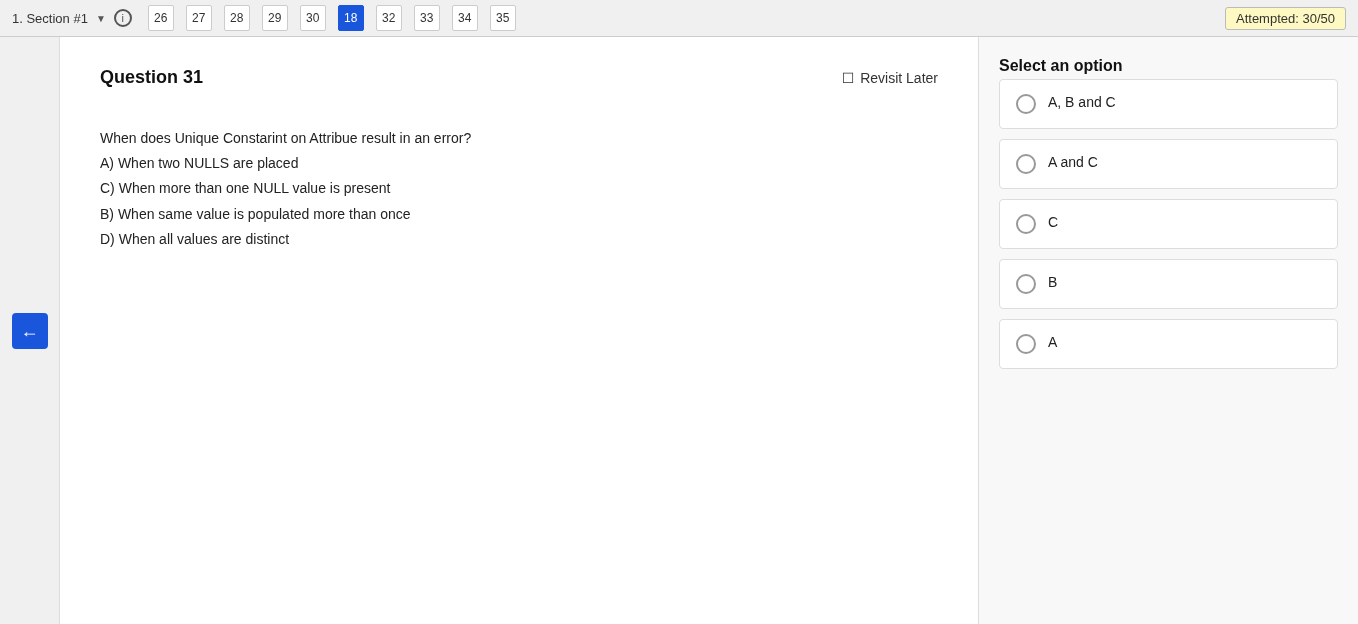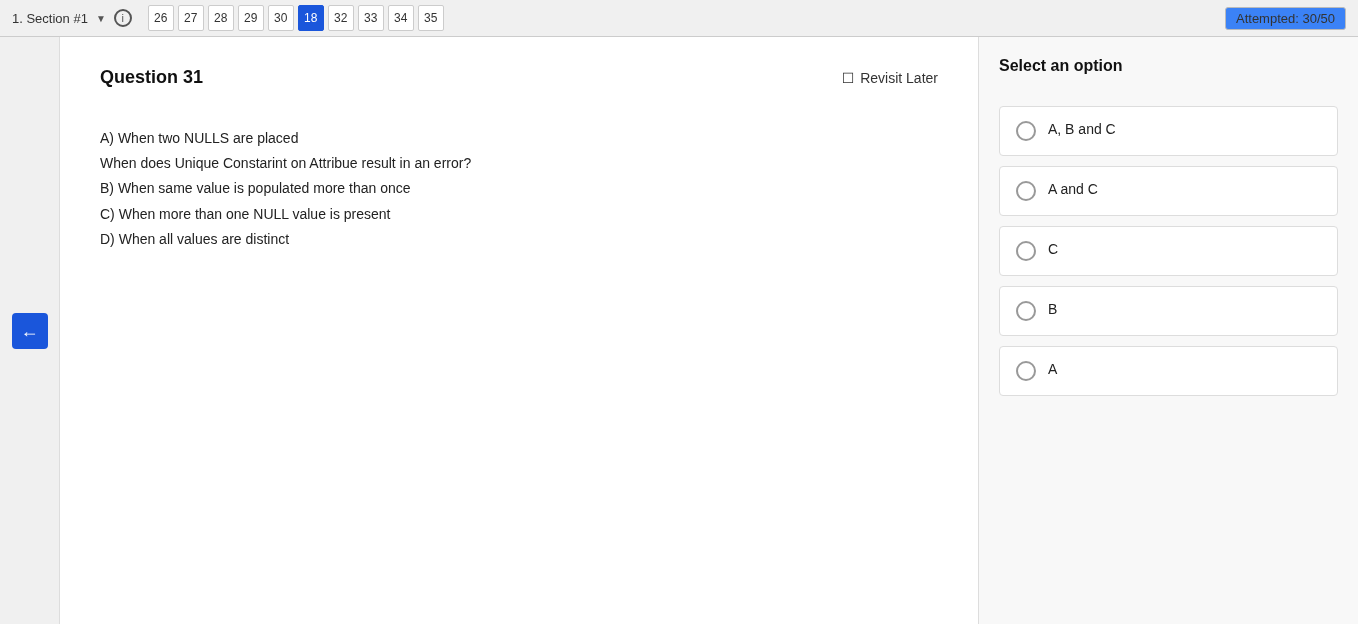--- a/index.html
+++ b/index.html
@@ -41,21 +41,21 @@
       display: flex;
       align-items: center;
       justify-content: center;
       font-size: 11px;
       color: #555;
       cursor: pointer;
     }
 
     .nav-numbers {
       display: flex;
-      gap: 4px;
+      gap: 12px;
       margin-left: 8px;
       align-items: center;
       flex-wrap: nowrap;
     }
 
     .nav-num {
       width: 26px;
       height: 26px;
       border: 1px solid #ccc;
       background: #fff;
@@ -71,21 +71,21 @@
     .nav-num.active {
       background: #1a56db;
       color: #fff;
       border-color: #1a56db;
     }
 
     .attempted-badge {
       margin-left: auto;
       font-size: 13px;
       color: #333;
-      background: #3b82f6;
+      background: #fef9c3;
       border: 1px solid #bbb;
       padding: 3px 10px;
       border-radius: 3px;
     }
 
     .main-content {
       display: flex;
       height: calc(624px - 36px);
     }
 
@@ -162,21 +162,21 @@
       padding: 20px 20px;
       display: flex;
       flex-direction: column;
       gap: 0;
     }
 
     .options-header {
       font-size: 16px;
       font-weight: bold;
       color: #111;
-      margin-bottom: 31px;
+      margin-bottom: 4px;
     }
 
     .option-item {
       background: #fff;
       border: 1px solid #ddd;
       border-radius: 4px;
       padding: 14px 16px;
       margin-bottom: 10px;
       display: flex;
       align-items: flex-start;
@@ -230,24 +230,24 @@
 
   <div class="question-area">
     <div class="question-header">
       <span class="question-title">Question 31</span>
       <button class="revisit-btn">
         <span class="bookmark-icon">☐</span>
         <span>Revisit Later</span>
       </button>
     </div>
     <div class="question-body">
+      <p>When does Unique Constarint on Attribue result in an error?</p>
       <p>A) When two NULLS are placed</p>
-      <p>When does Unique Constarint on Attribue result in an error?</p>
+      <p>C) When more than one NULL value is present</p>
       <p>B) When same value is populated more than once</p>
-      <p>C) When more than one NULL value is present</p>
       <p>D) When all values are distinct</p>
     </div>
   </div>
 
   <div class="options-panel">
     <div class="options-header">Select an option</div>
 
     <div class="option-item">
       <div class="radio-circle"></div>
       <span class="option-label">A, B and C</span>

